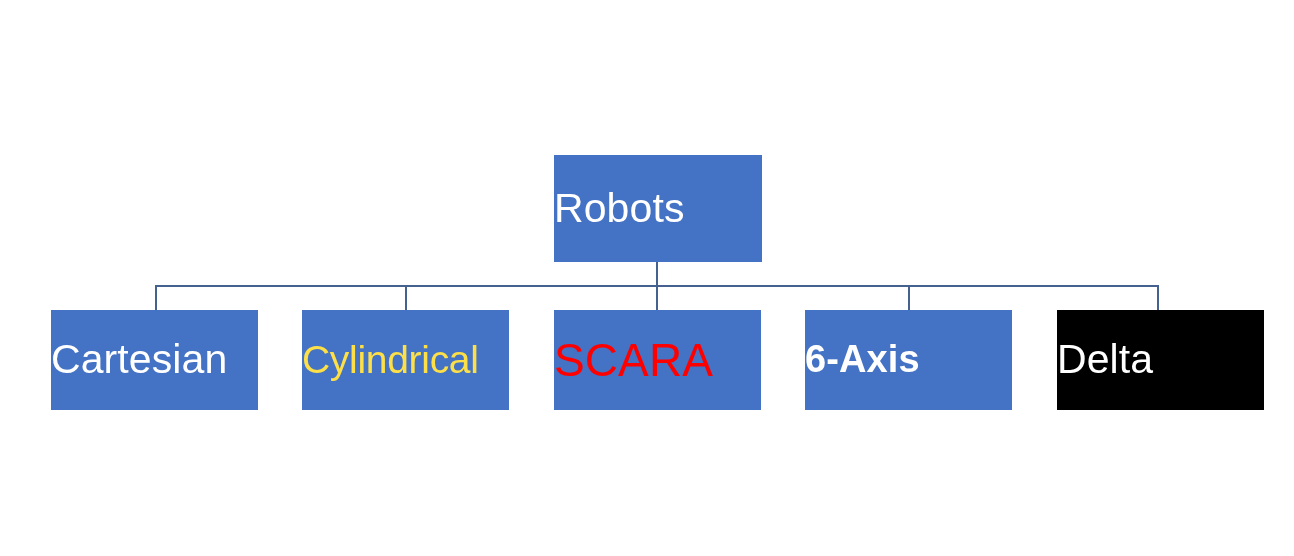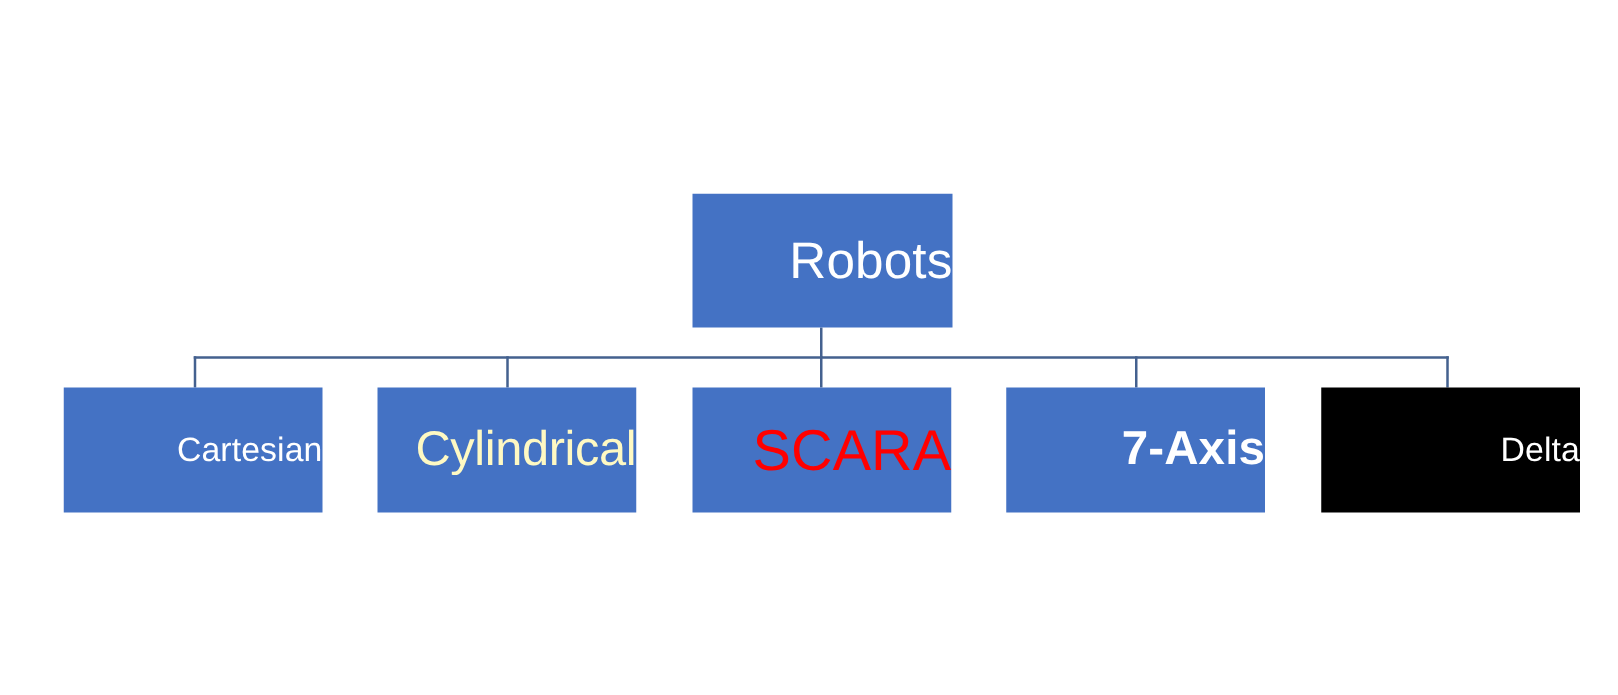--- a/index.html
+++ b/index.html
@@ -16,38 +16,38 @@
     width: 1294px;
     height: 556px;
     background: #ffffff;
     overflow: hidden;
   }
   .node {
     position: absolute;
     box-sizing: border-box;
     display: flex;
     align-items: center;
-    justify-content: flex-end;
+    justify-content: flex-start;
     text-align: center;
     line-height: 1.05;
     white-space: nowrap;
     letter-spacing: 0.1px;
   }
   .node-root {
     left: 554px;
     top: 155px;
     width: 208px;
     height: 107px;
     font-size: 41px;
   }
   .node-child {
     top: 310px;
     width: 207px;
     height: 100px;
-    font-size: 27px;
+    font-size: 41px;
   }
   .c0 { left: 51px; }
   .c1 { left: 302px; }
   .c2 { left: 554px; }
   .c3 { left: 805px; }
   .c4 { left: 1057px; }
 
   
   .label-default { font-weight: 400; }
   .label-bold { font-weight: 700; font-size: 38px; }
@@ -83,29 +83,29 @@
   <div class="conn conn-v" style="left:1157px; top:285px; height:25px;"></div>
 
   <div class="node node-root label-default" style="background:#4472C4; color:#FFFFFF;">
     <span>Robots</span>
   </div>
 
   <div class="node node-child c0 label-default" style="background:#4472C4; color:#FFFFFF;">
     <span>Cartesian</span>
   </div>
 
-  <div class="node node-child c1 label-default tight" style="background:#4472C4; color:#fef9c3;">
+  <div class="node node-child c1 label-default tight" style="background:#4472C4; color:#fde047;">
     <span>Cylindrical</span>
   </div>
 
   <div class="node node-child c2 label-alt" style="background:#4472C4; color:#FF0000;">
     <span>SCARA</span>
   </div>
 
   <div class="node node-child c3 label-bold" style="background:#4472C4; color:#FFFFFF;">
-    <span>7-Axis</span>
+    <span>6-Axis</span>
   </div>
 
   <div class="node node-child c4 label-default" style="background:#000000; color:#FFFFFF;">
     <span>Delta</span>
   </div>
 
 </div>
 
 </body></html>

